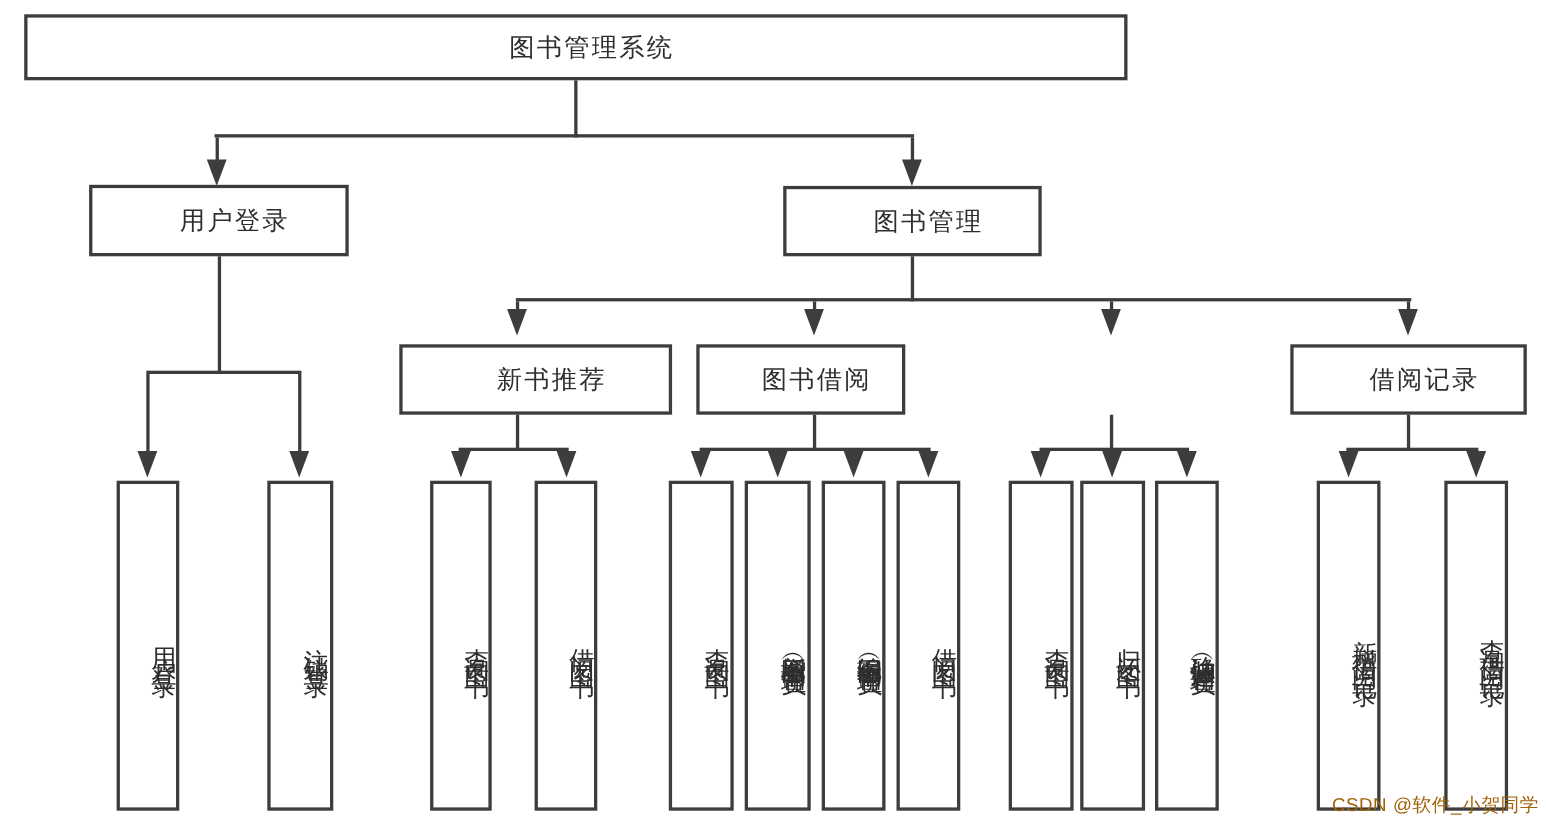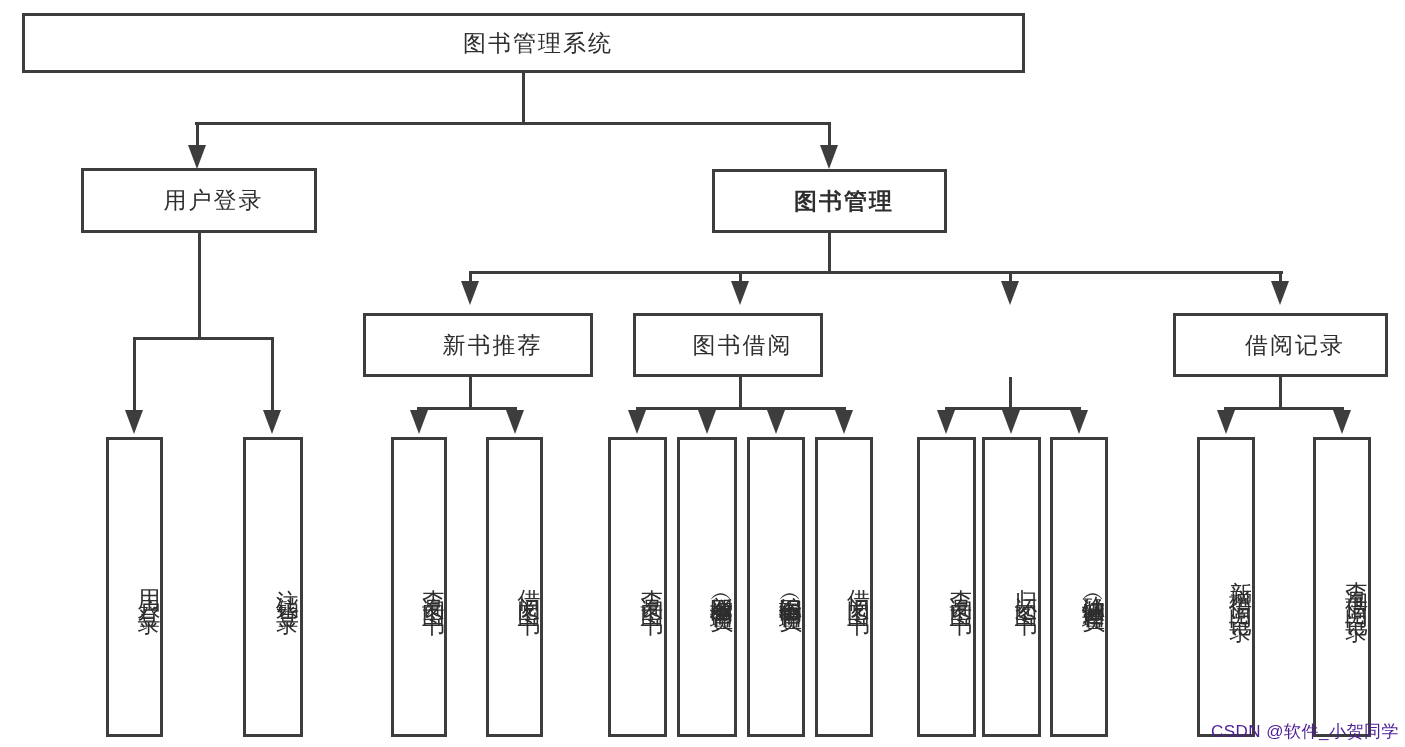--- a/index.html
+++ b/index.html
@@ -24,60 +24,60 @@
   .vl { position:absolute; width:3px; background:#3d3d3d; }
   .hl { position:absolute; height:3px; background:#3d3d3d; }
   .arrow {
     position:absolute; width:0; height:0;
     border-left:9px solid transparent;
     border-right:9px solid transparent;
     border-top:24px solid #3d3d3d;
   }
   .watermark {
     position:absolute; right:6px; bottom:4px;
-    font-size:17px; letter-spacing:0.5px; color:#4c1d95;
+    font-size:17px; letter-spacing:0.5px; color:#a16207;
     z-index:5; white-space:nowrap;
   }
 </style>
 </head>
 <body>
 
 <div id="canvas">
 
   <div class="box hbox" style="left:22px; top:13px; width:1003px; height:60px;">图书管理系统</div>
 
   <div class="vl" style="left:522px; top:73px; height:52px;"></div>
   <div class="hl" style="left:195px; top:122px; width:636px;"></div>
   <div class="vl" style="left:196px; top:125px; height:23px;"></div>
   <div class="arrow" style="left:188px; top:145px;"></div>
   <div class="vl" style="left:828px; top:125px; height:23px;"></div>
   <div class="arrow" style="left:820px; top:145px;"></div>
 
   <div class="box hbox" style="left:81px; top:168px; width:236px; height:65px;">用户登录</div>
-  <div class="box hbox" style="left:712px; top:169px; width:235px; height:64px;font-weight:bold;">图书管理</div>
+  <div class="box hbox" style="left:712px; top:169px; width:235px; height:64px;">图书管理</div>
 
   <div class="vl" style="left:198px; top:233px; height:107px;"></div>
   <div class="hl" style="left:133px; top:337px; width:141px;"></div>
   <div class="vl" style="left:133px; top:340px; height:71px;"></div>
   <div class="arrow" style="left:125px; top:410px;"></div>
   <div class="vl" style="left:271px; top:340px; height:71px;"></div>
   <div class="arrow" style="left:263px; top:410px;"></div>
 
   <div class="vl" style="left:828px; top:233px; height:41px;"></div>
   <div class="hl" style="left:469px; top:271px; width:814px;"></div>
   <div class="vl" style="left:469px; top:274px; height:9px;"></div>
   <div class="arrow" style="left:461px; top:281px;"></div>
   <div class="vl" style="left:739px; top:274px; height:9px;"></div>
   <div class="arrow" style="left:731px; top:281px;"></div>
   <div class="vl" style="left:1009px; top:274px; height:9px;"></div>
   <div class="arrow" style="left:1001px; top:281px;"></div>
   <div class="vl" style="left:1279px; top:274px; height:9px;"></div>
   <div class="arrow" style="left:1271px; top:281px;"></div>
 
-  <div class="box hbox" style="left:363px; top:313px; width:230px; height:64px;">新书推荐</div>
+  <div class="box hbox" style="left:363px; top:313px; width:248px; height:64px;">新书推荐</div>
   <div class="box hbox" style="left:633px; top:313px; width:190px; height:64px;">图书借阅</div>
   <div class="box hbox" style="left:1173px; top:313px; width:215px; height:64px;">借阅记录</div>
 
   <div class="vl" style="left:469px; top:377px; height:32px;"></div>
   <div class="vl" style="left:739px; top:377px; height:32px;"></div>
   <div class="vl" style="left:1009px; top:377px; height:32px;"></div>
   <div class="vl" style="left:1279px; top:377px; height:32px;"></div>
 
   <div class="hl" style="left:417px; top:407px; width:100px;"></div>
   <div class="hl" style="left:636px; top:407px; width:210px;"></div>

